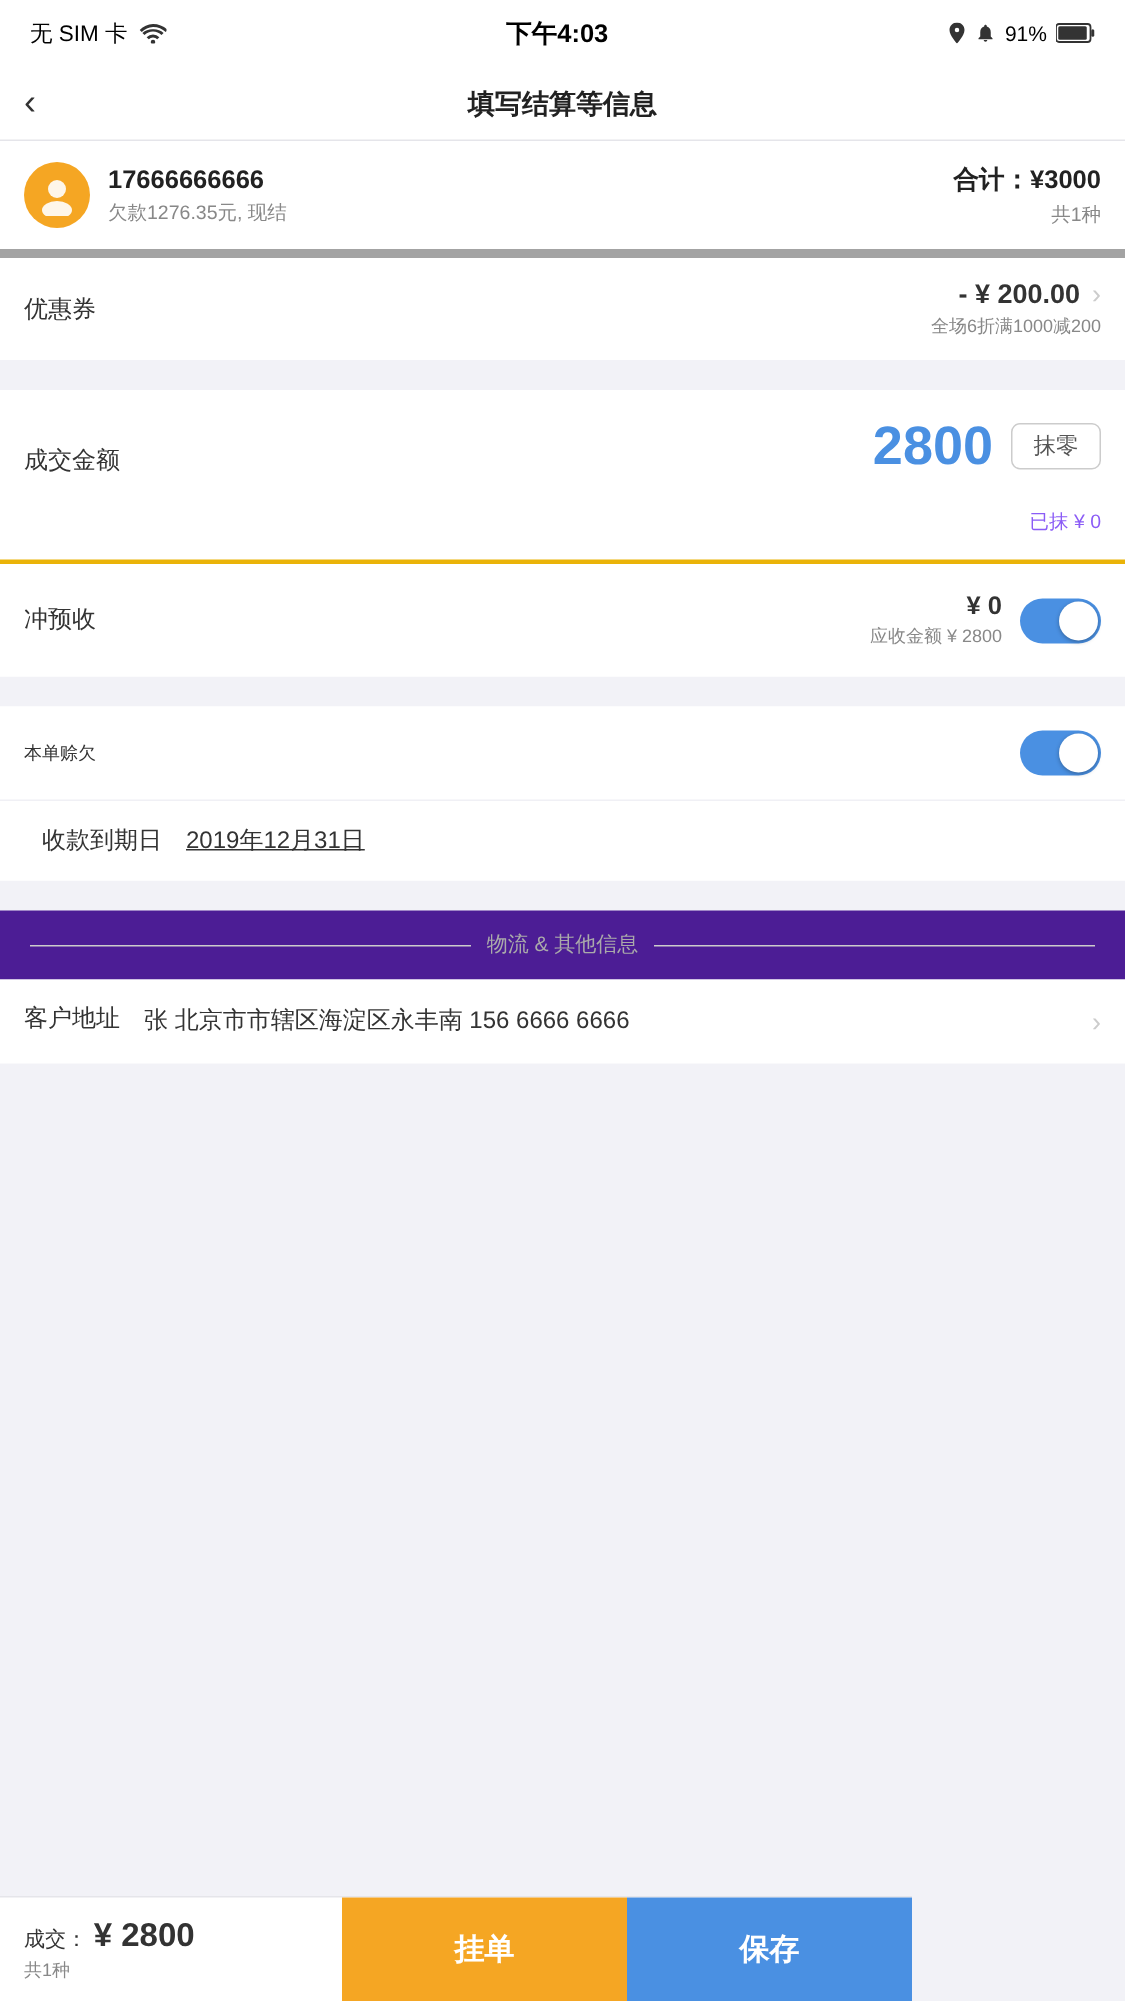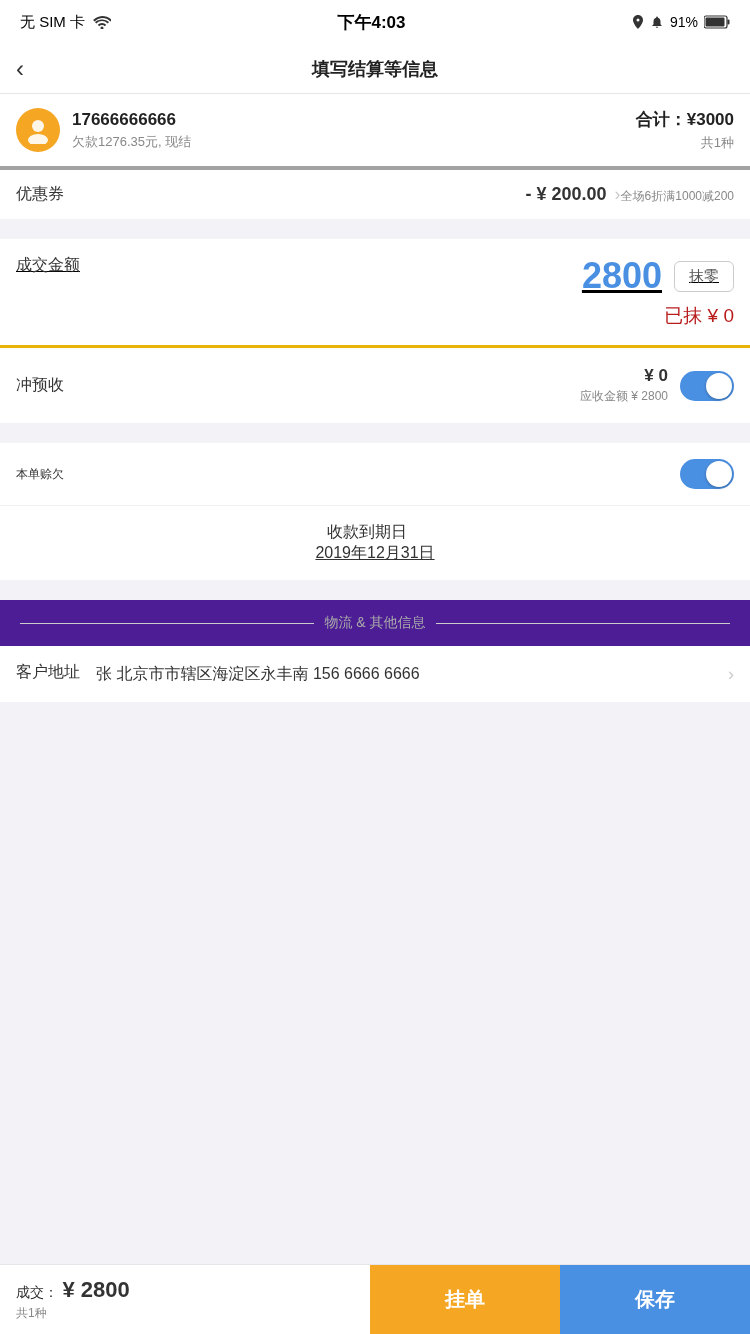--- a/index.html
+++ b/index.html
@@ -92,54 +92,53 @@
     .customer-total { font-size: 17px; font-weight: 600; color: #222; }
     .customer-count { font-size: 13px; color: #888; margin-top: 3px; }
 
     
     .coupon-row {
       display: flex;
       align-items: center;
       justify-content: space-between;
       padding: 14px 16px;
       background: #fff;
-      border-top: 4px solid #a3a3a3;
+      border-top: 6px solid #a3a3a3;
     }
     .coupon-label { font-size: 16px; color: #333; }
     .coupon-right { display: flex; align-items: center; gap: 4px; }
     .coupon-discount { font-size: 18px; font-weight: 600; color: #333; }
     .coupon-desc { font-size: 12px; color: #888; margin-top: 2px; text-align: right; }
     .chevron-icon { color: #ccc; font-size: 18px; margin-left: 4px; }
 
     
     .amount-section {
       background: #fff;
       padding: 16px 16px;
       margin-bottom: 0;
     }
     .amount-row {
       display: flex;
-      align-items: flex-start;
-      justify-content: space-between;
-      margin-bottom: 6px;
-      text-decoration: underline;
+      align-items: flex-end;
+      justify-content: space-between;
+      margin-bottom: 21px;
     }
     .amount-label { font-size: 16px; color: #333; }
     .amount-value-group { display: flex; align-items: center; gap: 12px; }
     .amount-value { font-size: 36px; font-weight: 700; color: #4a90e2; }
     .round-btn {
       border: 1px solid #ccc;
       border-radius: 6px;
       padding: 5px 14px;
       font-size: 15px;
       color: #555;
       background: #fff;
       cursor: pointer;
     }
-    .amount-sub { font-size: 19px; color: #b91c1c; text-align: right; }
+    .amount-sub { font-size: 13px; color: #8b5cf6; text-align: right; }
 
     
     .prepay-row {
       display: flex;
       align-items: center;
       justify-content: space-between;
       padding: 18px 16px;
       background: #fff;
       border-top: 3px solid #eab308;
     }
@@ -180,21 +179,20 @@
     }
     .debt-label { font-size: 12px; color: #333; }
 
     
     .duedate-row {
       display: flex;
       align-items: center;
       padding: 16px 28px;
       background: #fff;
       border-top: 1px solid #f0f0f5;
-      flex-direction: column;
     }
     .duedate-label { font-size: 16px; color: #333; margin-right: 16px; }
     .duedate-value { font-size: 16px; color: #333; text-decoration: underline; }
 
     
     .section-divider {
       display: flex;
       align-items: center;
       padding: 14px 20px;
       background: #4c1d95;
@@ -223,21 +221,21 @@
     .empty-space {
       height: 180px;
       background: #f2f2f7;
     }
 
     
     .bottom-bar {
       position: fixed;
       bottom: 0;
       left: 0;
-      width: 750px;
+      width: 608px;
       height: 70px;
       background: #fff;
       display: flex;
       align-items: center;
       border-top: 1px solid #e5e5ea;
     }
     .bottom-info {
       flex: 1;
       padding: 0 16px;
     }
@@ -316,21 +314,21 @@
       </div>
     </div>
     <div class="customer-right">
       <div class="customer-total">合计：¥3000</div>
       <div class="customer-count">共1种</div>
     </div>
   </div>
 
   <div class="coupon-row">
     <span class="coupon-label">优惠券</span>
-    <div style="display:flex; flex-direction:row; align-items:flex-end;">
+    <div style="display:flex; flex-direction:column; align-items:flex-end;">
       <div class="coupon-right">
         <div>
           <div class="coupon-discount">- ¥ 200.00</div>
         </div>
         <span class="chevron-icon">›</span>
       </div>
       <div class="coupon-desc">全场6折满1000减200</div>
     </div>
   </div>
 </div>

